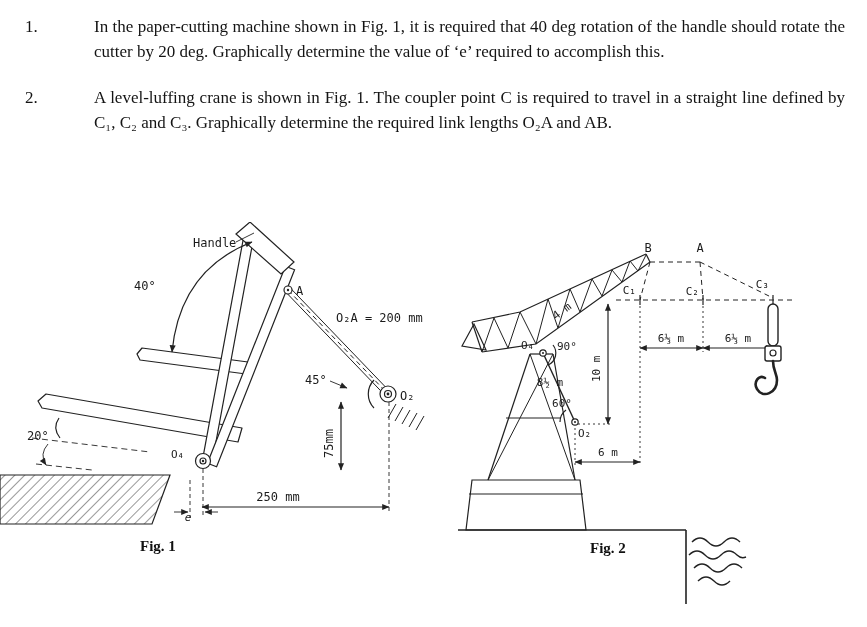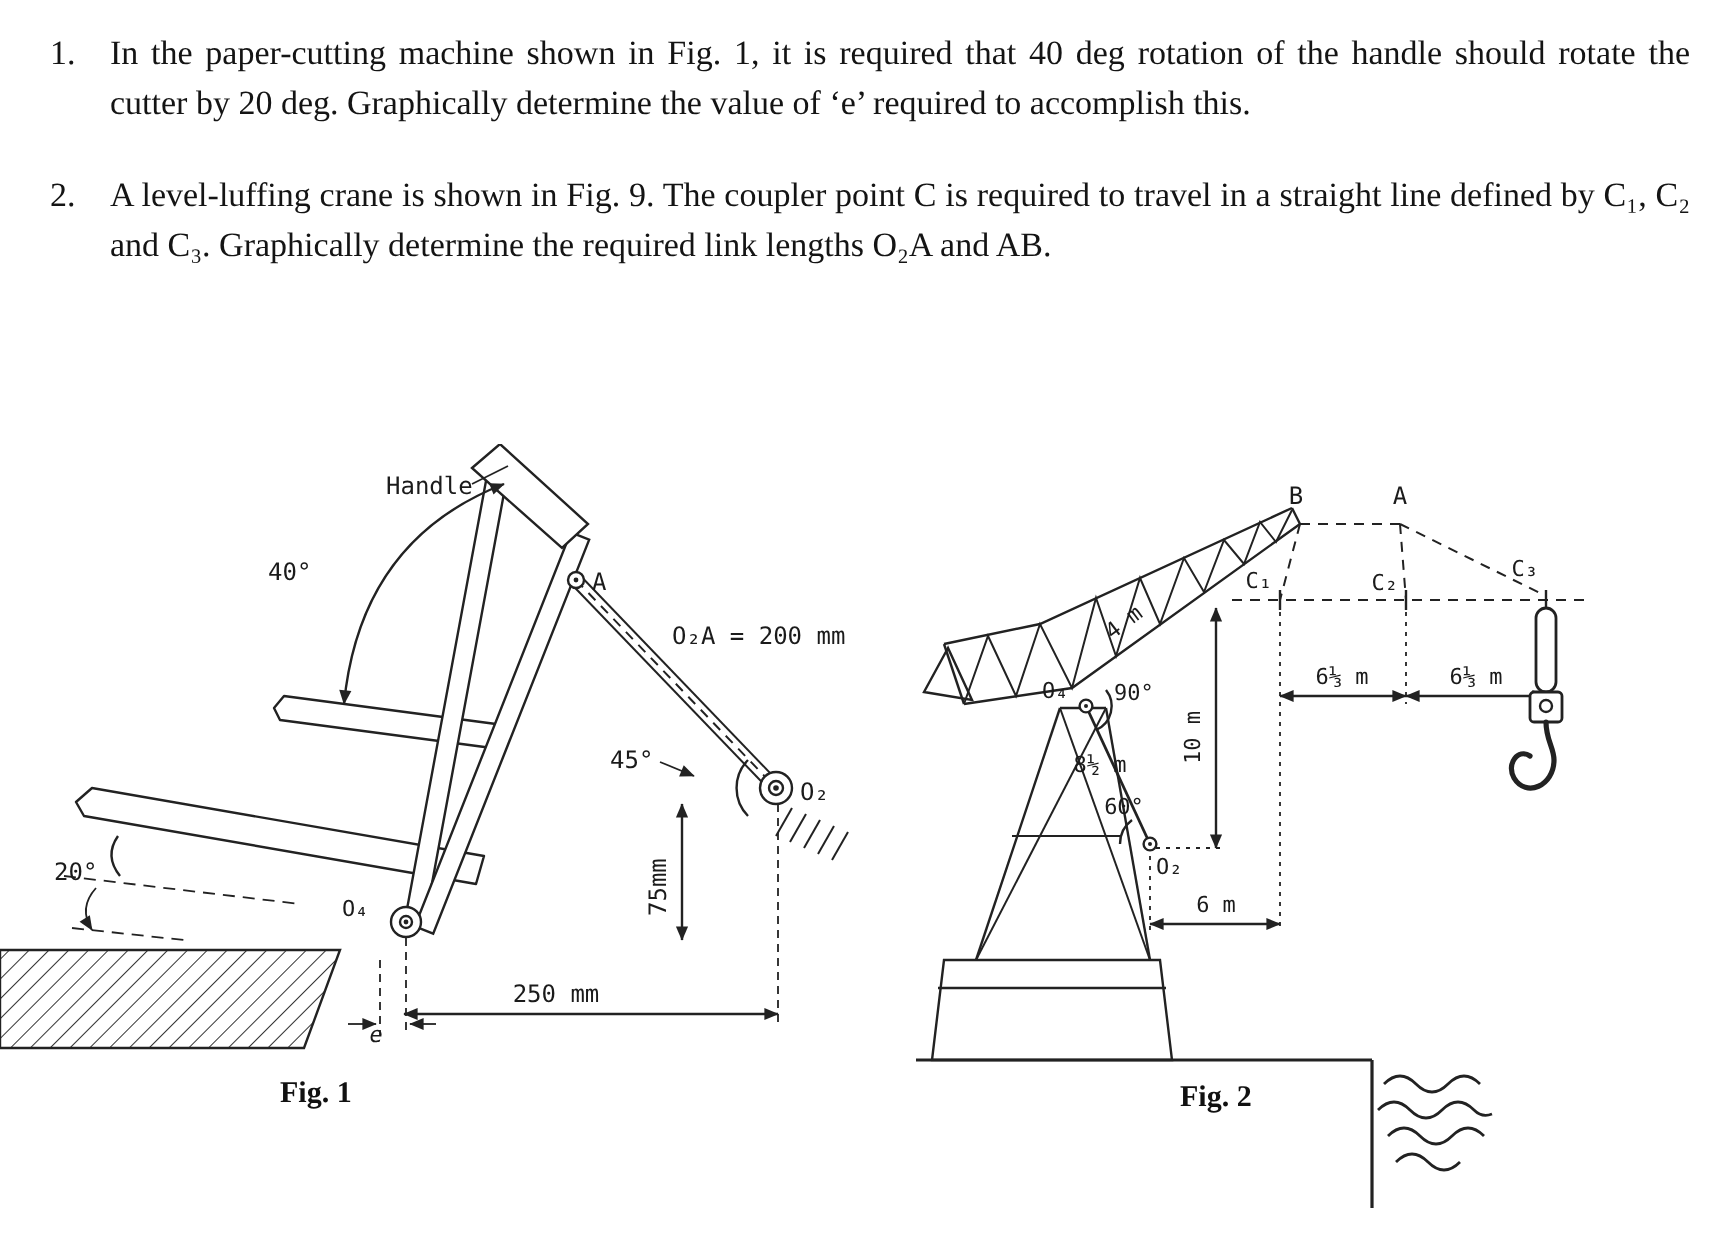--- a/index.html
+++ b/index.html
@@ -1,42 +1,42 @@
 <!DOCTYPE html>
 <html><head>
 <meta charset="utf-8">
 <style>
   html,body{margin:0;padding:0;background:#fff;}
   .page{position:relative;width:867px;height:627px;background:#ffffff;overflow:hidden;
         font-family:"Liberation Serif","DejaVu Serif",serif;color:#141414;}
   .problems{padding:14px 22px 0 25px;}
   .problem{display:flex;margin-bottom:21px;font-size:17px;line-height:25px;}
   .problem .num{flex:0 0 30px;}
-  .problem .ptext{flex:1;text-align:justify;}
+  .problem .ptext{flex:1;text-align:justify;margin-left:39px;}
   .fig{position:absolute;}
   .fig1{left:0;top:222px;}
   .fig2{left:458px;top:222px;}
   svg text{font-family:"DejaVu Sans Mono",monospace;font-size:12px;fill:#1b1b1b;}
   svg text.small{font-size:11px;}
   svg text.cap{font-family:"Liberation Serif","DejaVu Serif",serif;font-weight:bold;font-size:15px;fill:#111;}
   svg text.ital{font-style:italic;}
 </style>
 </head>
 <body>
 
 <div class="page">
 
   <div class="problems">
     <div class="problem">
       <span class="num">1.</span>
       <span class="ptext">In the paper-cutting machine shown in Fig. 1, it is required that 40 deg rotation of the handle should rotate the cutter by 20 deg. Graphically determine the value of ‘e’ required to accomplish this.</span>
     </div>
     <div class="problem">
       <span class="num">2.</span>
-      <span class="ptext">A level-luffing crane is shown in Fig. 9. The coupler point C is required to travel in a straight line defined by C₁, C₂ and C₃. Graphically determine the required link lengths O₂A and AB.</span>
+      <span class="ptext">A level-luffing crane is shown in Fig. 1. The coupler point C is required to travel in a straight line defined by C₁, C₂ and C₃. Graphically determine the required link lengths O₂A and AB.</span>
     </div>
   </div>
 
   <svg class="fig fig1" width="445" height="345" viewBox="0 0 445 345">
     <defs>
       <marker id="arr1" viewBox="0 0 10 10" refX="8.5" refY="5" markerWidth="9" markerHeight="8" orient="auto-start-reverse" markerUnits="userSpaceOnUse">
         <path d="M0,1.2 L9,5 L0,8.8 Z" fill="#222"></path>
       </marker>
       <pattern id="hatch1" width="7" height="7" patternUnits="userSpaceOnUse" patternTransform="rotate(45)">
         <line x1="0" y1="0" x2="0" y2="7" stroke="#333" stroke-width="1"></line>

